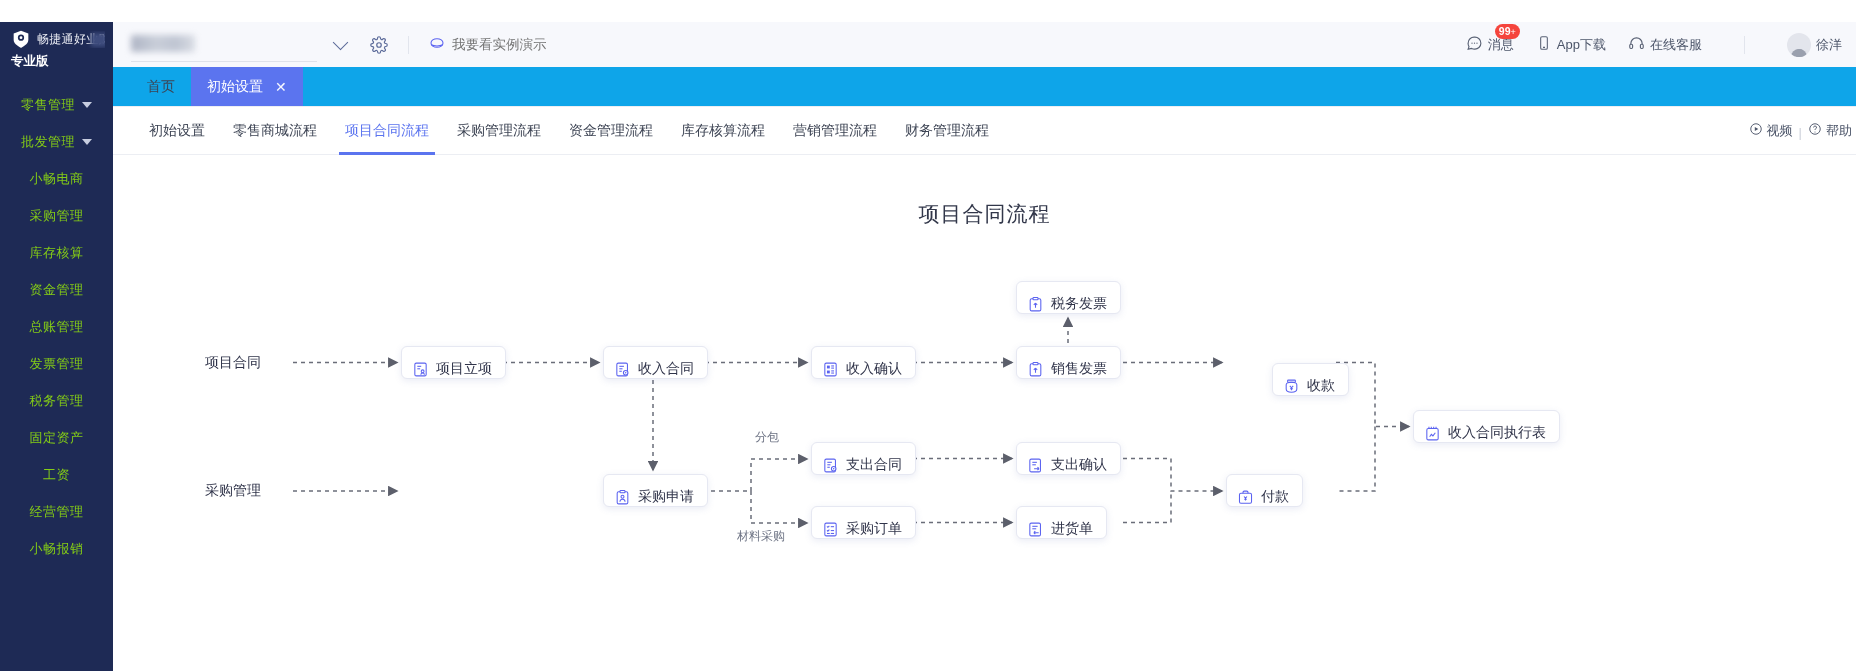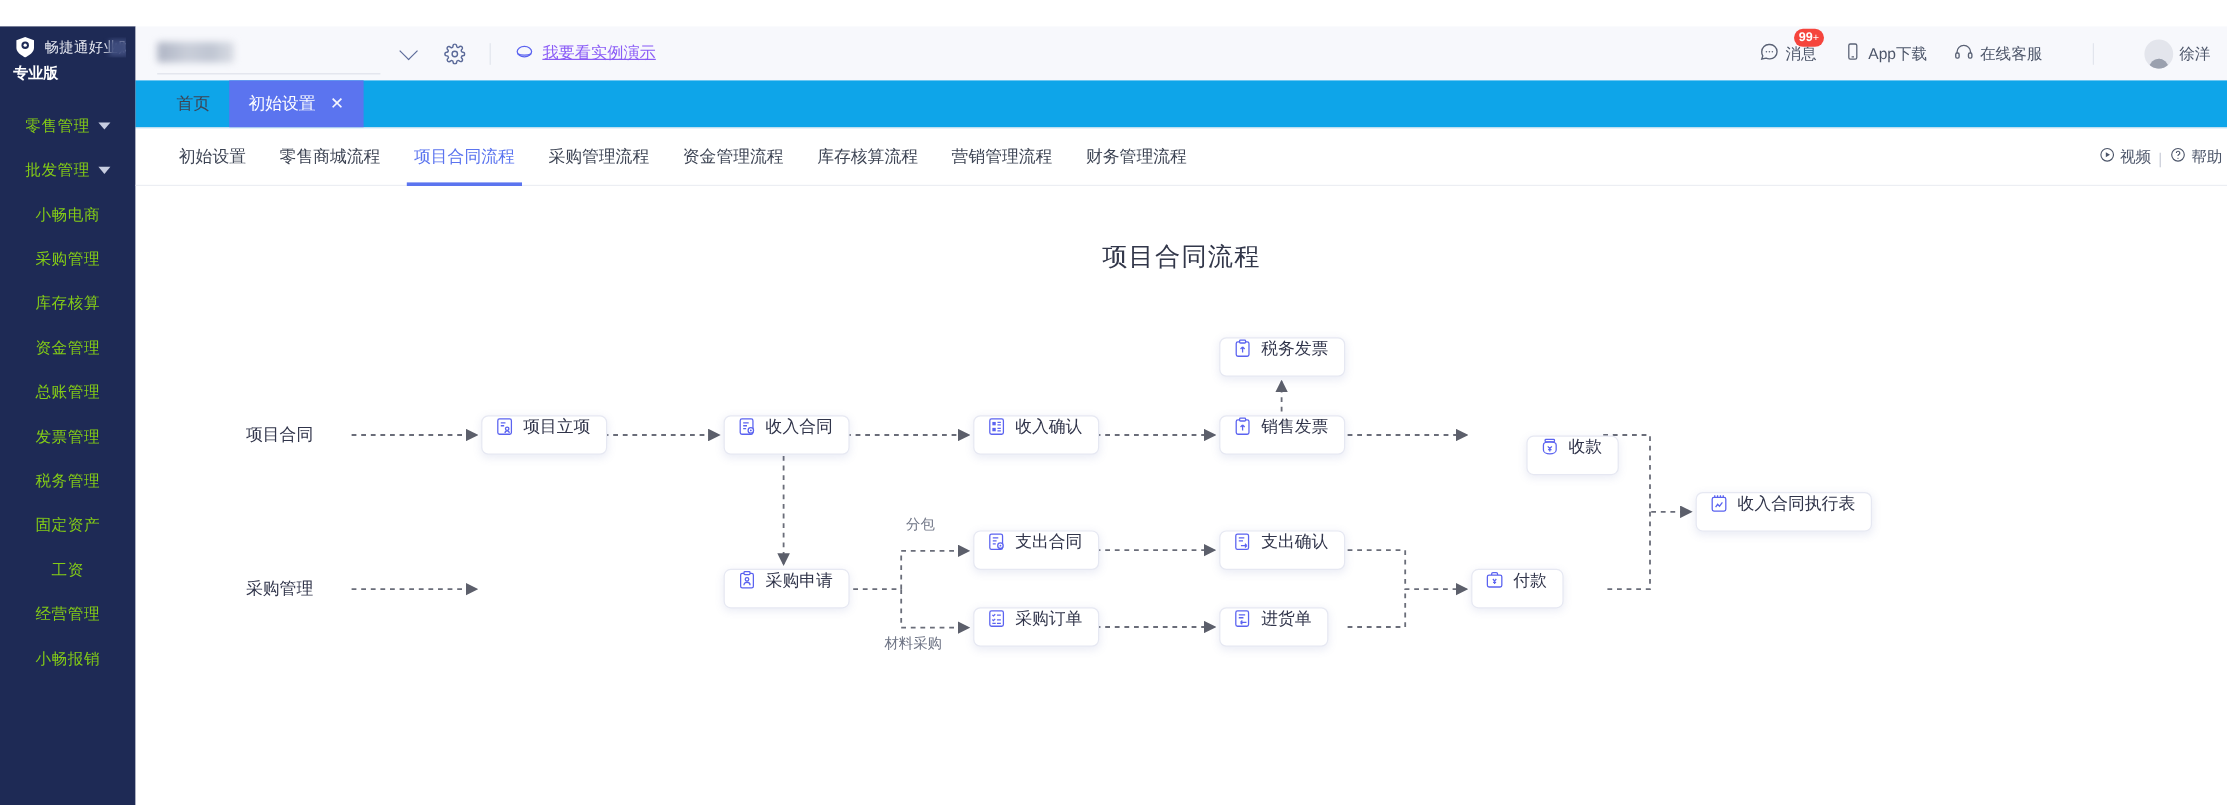--- a/index.html
+++ b/index.html
@@ -64,23 +64,22 @@
     position:absolute; left:0; bottom:-4px; width: 186px; height:1px; background:#dfe2ea;
   }
   .chev-down {
     width: 11px; height: 11px; border-right: 1.6px solid #5b6a99;
     border-bottom: 1.6px solid #5b6a99; transform: rotate(45deg);
     margin-left: 18px; margin-bottom: 5px; cursor:pointer;
   }
   .gear { margin-left: 24px; cursor: pointer; display:flex; }
   .vdiv { width: 1px; height: 18px; background: #e2e5ed; margin: 0 20px; }
   .demo-link {
-    display: flex; align-items: flex-start; gap: 7px; color: #8b5cf6; font-size: 13.5px;
+    display: flex; align-items: center; gap: 7px; color: #737373; font-size: 13.5px;
     cursor: pointer;
-    text-decoration: underline;
   }
   .topbar-right {
     margin-left: auto; display: flex; align-items: center; gap: 22px;
     padding-right: 14px; color: #4c5569; font-size: 13px;
   }
   .tb-item { display:flex; align-items:center; gap:5px; cursor:pointer; position:relative; }
   .badge {
     position: absolute; left: 29px; top: -11px;
     background: #f5453d; color: #fff; font-size: 10.5px; line-height: 14px;
     height: 15px; padding: 0 4px; border-radius: 8px; font-weight: bold;
@@ -138,21 +137,21 @@
   }
   .flow {
     position: absolute; left: 0; top: 0; width: 1743px; height: 516px;
   }
   svg.edges { position: absolute; left: 0; top: 0; width: 1743px; height: 516px; }
 
   .node {
     position: absolute; height: 33px; background: #fff;
     border: 1px solid #e6e8f2; border-radius: 6px;
     box-shadow: 0 2px 7px rgba(90,105,180,.13);
-    display: flex; align-items: flex-start; gap: 7px; padding: 0 13px 0 10px;
+    display: flex; align-items: flex-end; gap: 7px; padding: 0 13px 0 10px;
     font-size: 14px; color: #30344a; cursor: pointer; white-space: nowrap;
   }
   .node .ic { width: 17px; height: 17px; flex:0 0 17px; display:flex; }
   .rowlabel {
     position: absolute; font-size: 14px; color: #30344a; white-space: nowrap;
   }
   .edgelabel {
     position: absolute; font-size: 12px; color: #6d7384; white-space: nowrap;
   }
 </style>

